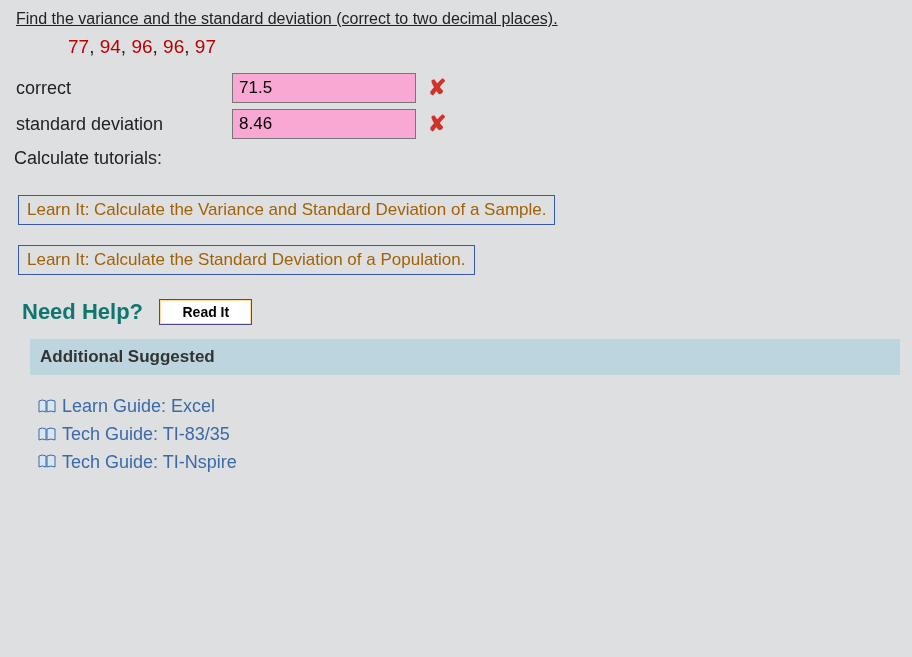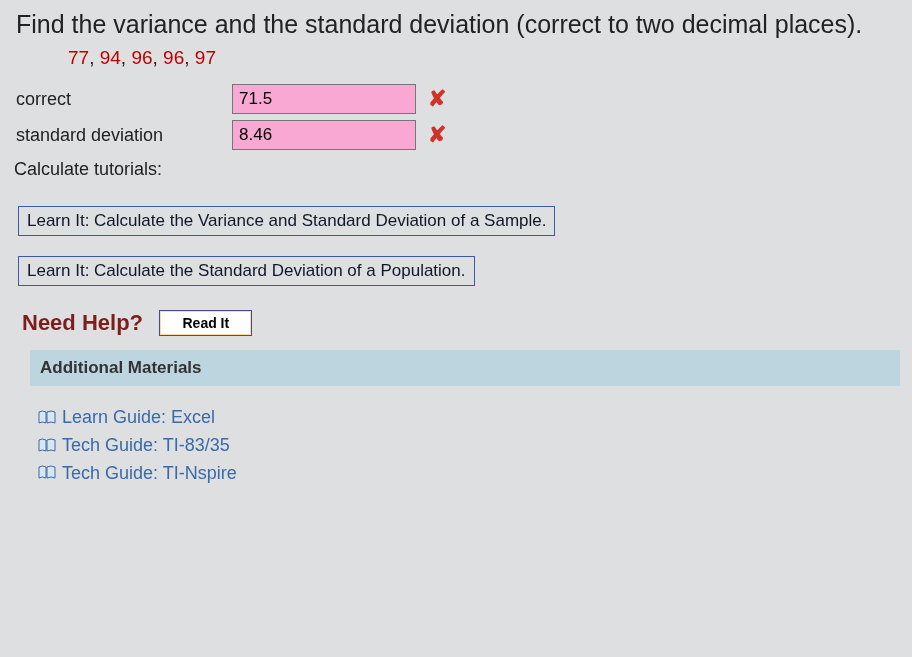--- a/index.html
+++ b/index.html
@@ -5,22 +5,23 @@
   body {
     margin: 0;
     padding: 6px 12px;
     font-family: Arial, Helvetica, sans-serif;
     background: #dedfe0;
     color: #222;
     width: 912px;
     box-sizing: border-box;
   }
   .question-text {
-    font-size: 25px;
+    font-size: 16px;
     padding: 4px 0 8px 4px;
+    text-decoration: underline;
   }
   .data-line {
     font-size: 19px;
     padding: 0 0 12px 56px;
     color: #b00;
   }
   .data-line .sep { color: #222; }
   .answer-table {
     border-collapse: collapse;
     margin-left: 4px;
@@ -45,33 +46,33 @@
     font-size: 22px;
     padding-left: 6px;
   }
   .suggested {
     font-size: 18px;
     margin: 6px 0 20px 2px;
   }
   .learn-link {
     display: inline-block;
     border: 1px solid #3a5aa8;
-    color: #0f172a;
+    color: #a16207;
     font-size: 17px;
     padding: 4px 8px;
     margin: 6px 0 14px 6px;
     background: #dedfe0;
   }
   .need-help-row {
     margin: 10px 0 14px 10px;
   }
   .need-help-label {
     font-size: 22px;
     font-weight: bold;
-    color: #7f1d1d;
+    color: #0f766e;
     vertical-align: middle;
   }
   .read-it-btn {
     display: inline-block;
     vertical-align: middle;
     margin-left: 12px;
     padding: 4px 22px;
     font-size: 14px;
     font-weight: bold;
     color: #000;
@@ -135,21 +136,21 @@
 <div>
   <span class="learn-link">Learn It: Calculate the Standard Deviation of a Population.</span>
 </div>
 
 <div class="need-help-row">
   <span class="need-help-label">Need Help?</span>
   <span class="read-it-btn">Read It</span>
 </div>
 
 <div class="materials-section">
-  <div class="materials-header">Additional Materials</div>
+  <div class="materials-header">Additional Suggested</div>
   <div class="materials-list">
     <div class="material-item">
       <span class="book-icon">
         <svg width="18" height="14" viewBox="0 0 18 14">
             <path d="M1 2 Q4 0 8 2 L8 13 Q4 11 1 13 Z M9 2 Q13 0 17 2 L17 13 Q13 11 9 13 Z" fill="#d8e6ef" stroke="#3a6aa8" stroke-width="1"></path>
           </svg>
       </span><span>Learn Guide: Excel</span>
     </div>
     <div class="material-item">
       <span class="book-icon">

